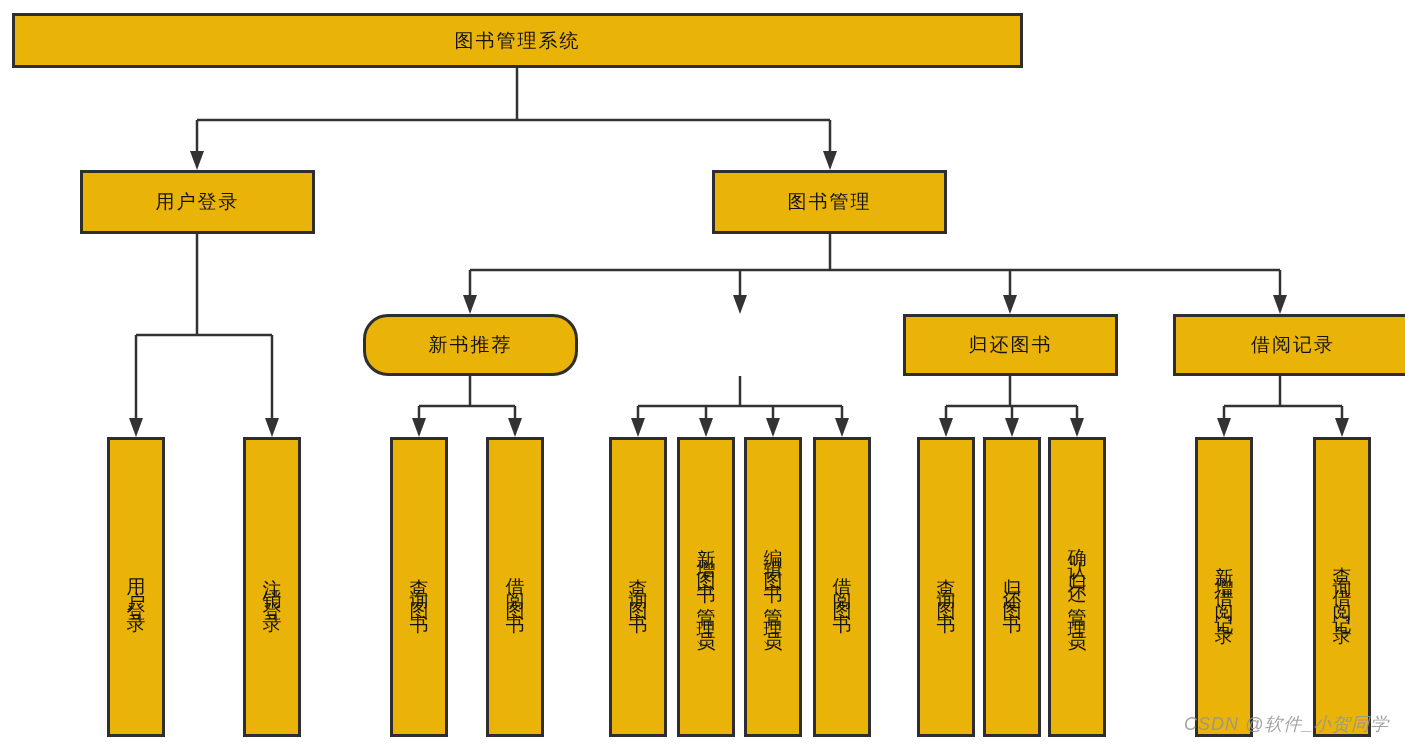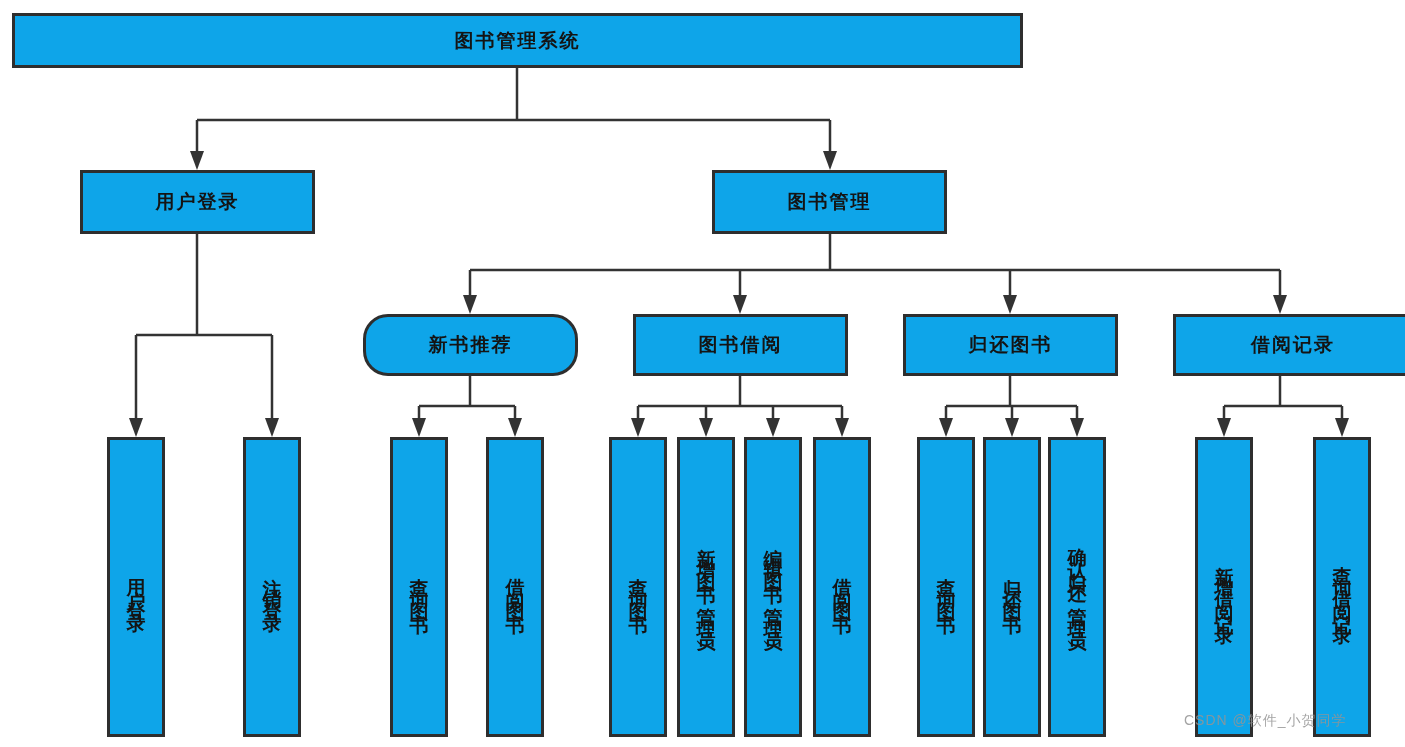--- a/index.html
+++ b/index.html
@@ -11,47 +11,47 @@
     overflow:hidden;
   }
   .connectors{
     position:absolute;left:0;top:0;width:1405px;height:747px;
     pointer-events:none;
   }
   .node{
     position:absolute;
     box-sizing:border-box;
     border:3px solid #2e2e2e;
-    background:#0ea5e9;
+    background:#eab308;
     display:flex;align-items:center;justify-content:center;
     color:#141414;
     font-size:19px;
     letter-spacing:2px;
     text-align:left;
     white-space:nowrap;
-    font-weight:bold;
   }
   .h-node{height:62px;}
   .root-node{left:12px;top:13px;width:1011px;height:55px;}
   .l2-node{top:170px;width:235px;height:64px;}
   .leaf{
     top:437px;width:58px;height:300px;
     writing-mode:vertical-rl;
     text-orientation:mixed;
     letter-spacing:12px;
     font-size:19px;
   }
   .watermark{
     position:absolute;
     left:1184px;top:712px;
-    font-size:14px;
+    font-size:18px;
     letter-spacing:1px;
     color:rgba(148,148,148,0.85);
     z-index:5;
     white-space:nowrap;
+    font-style:italic;
   }
 </style>
 </head>
 <body>
 
 <div class="canvas">
 
   <svg class="connectors" viewBox="0 0 1405 747" xmlns="http://www.w3.org/2000/svg">
 
     <g stroke="#333333" stroke-width="2.5" fill="none">
@@ -141,21 +141,20 @@
       <polygon points="1335,418 1349,418 1342,437"></polygon>
     </g>
   </svg>
 
   <div class="node root-node">图书管理系统</div>
 
   <div class="node l2-node" style="left:80px;">用户登录</div>
   <div class="node l2-node" style="left:712px;">图书管理</div>
 
   <div class="node h-node" style="left:363px;top:314px;width:215px;border-radius:25px;">新书推荐</div>
-  <div class="node h-node" style="left:633px;top:314px;width:215px;">图书借阅</div>
   <div class="node h-node" style="left:903px;top:314px;width:215px;">归还图书</div>
   <div class="node h-node" style="left:1173px;top:314px;width:240px;">借阅记录</div>
 
   <div class="node leaf" style="left:107px;">用户登录</div>
   <div class="node leaf" style="left:243px;">注销登录</div>
 
   <div class="node leaf" style="left:390px;">查询图书</div>
   <div class="node leaf" style="left:486px;">借阅图书</div>
 
   <div class="node leaf" style="left:609px;">查询图书</div>

